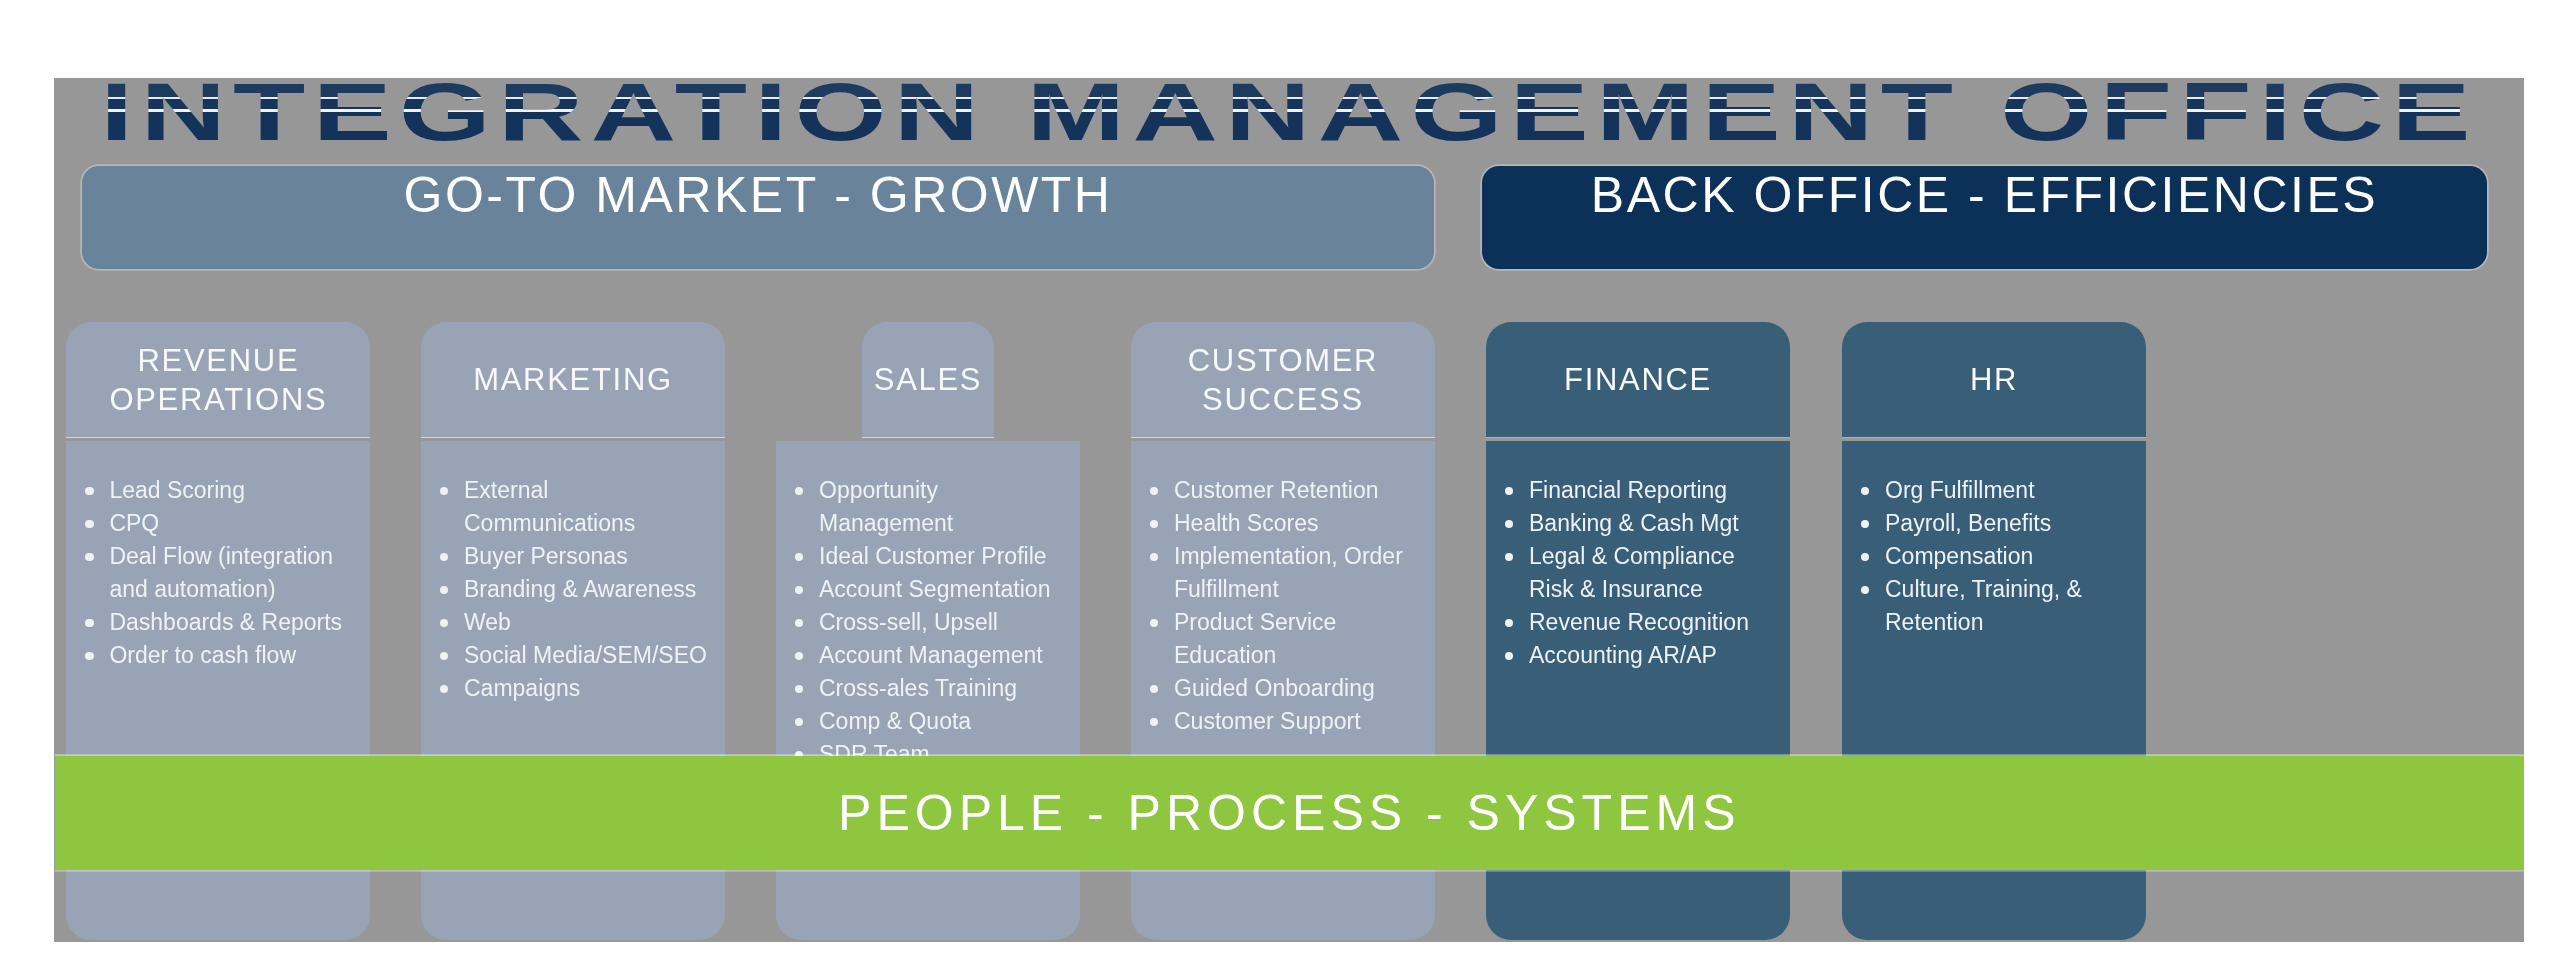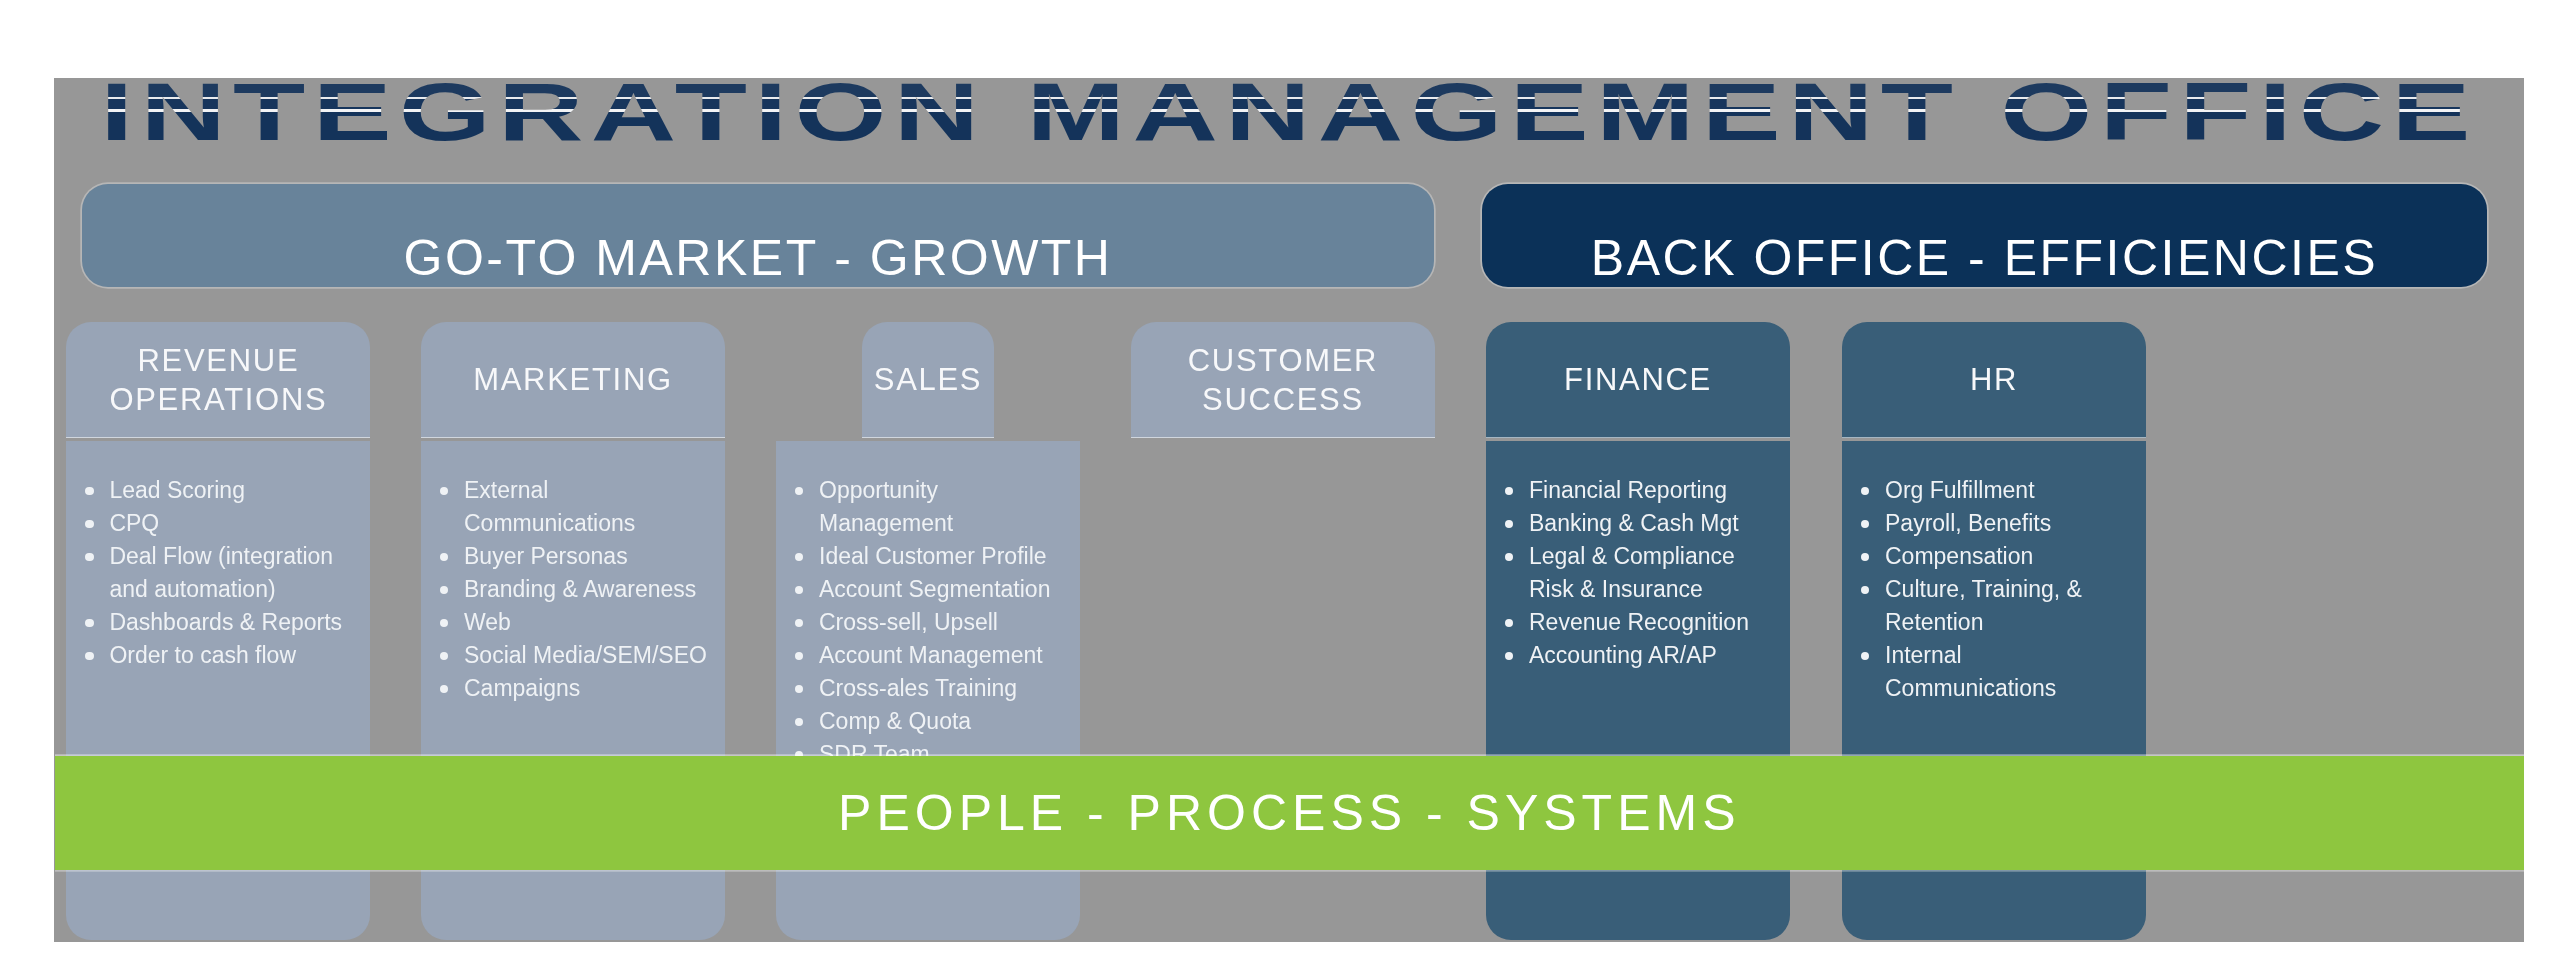--- a/index.html
+++ b/index.html
@@ -27,23 +27,23 @@
       #1d3a5f 0%, #1d3a5f 30.5%,
       #e9ebee 30.5%, #e9ebee 33.5%,
       #17355c 33.5%, #17355c 46%,
       #f2f3f5 46%, #f2f3f5 49.5%,
       #14335a 49.5%, #14335a 100%);
     -webkit-background-clip:text;background-clip:text;
     color:transparent;
   }
   
   .bar{
-    position:absolute;top:106px;height:103px;
-    border-radius:26px;
-    display:flex;align-items:flex-end;justify-content:center;
+    position:absolute;top:88px;height:103px;
+    border-radius:17px;
+    display:flex;align-items:flex-start;justify-content:center;
     color:#ffffff;font-size:50px;letter-spacing:2.5px;
     box-shadow:0 0 0 1.7px rgba(255,255,255,0.30);
   }
   .bar.gtm{left:28px;width:1352px;background:#68839a;}
   .bar.bo{left:1428px;width:1005px;background:#0b3158;}
   
   .card{
     position:absolute;top:244px;width:304px;height:618px;
     display:flex;flex-direction:column;
     z-index:1;
@@ -139,20 +139,30 @@
             <li>Account Management</li>
             <li>Cross-ales Training</li>
             <li>Comp &amp; Quota</li>
             <li>SDR Team</li>
           </ul>
       </div>
     </div>
 
     <div class="card light c3">
       <div class="card-head">CUSTOMER SUCCESS</div>
+      <div class="card-body">
+        <ul>
+            <li>Customer Retention</li>
+            <li>Health Scores</li>
+            <li>Implementation, Order Fulfillment</li>
+            <li>Product Service Education</li>
+            <li>Guided Onboarding</li>
+            <li>Customer Support</li>
+          </ul>
+      </div>
     </div>
 
     <div class="card dark c4">
       <div class="card-head">FINANCE</div>
       <div class="card-body">
         <ul>
             <li>Financial Reporting</li>
             <li>Banking &amp; Cash Mgt</li>
             <li>Legal &amp; Compliance Risk &amp; Insurance</li>
             <li>Revenue Recognition</li>
@@ -162,21 +172,20 @@
     </div>
 
     <div class="card dark c5">
       <div class="card-head">HR</div>
       <div class="card-body">
         <ul>
             <li>Org Fulfillment</li>
             <li>Payroll, Benefits</li>
             <li>Compensation</li>
             <li>Culture, Training, &amp; Retention</li>
-            <li>Internal Communications</li>
           </ul>
       </div>
     </div>
 
 
     <div class="banner">
       <span>PEOPLE - PROCESS - SYSTEMS</span>
     </div>
 
   </div>

